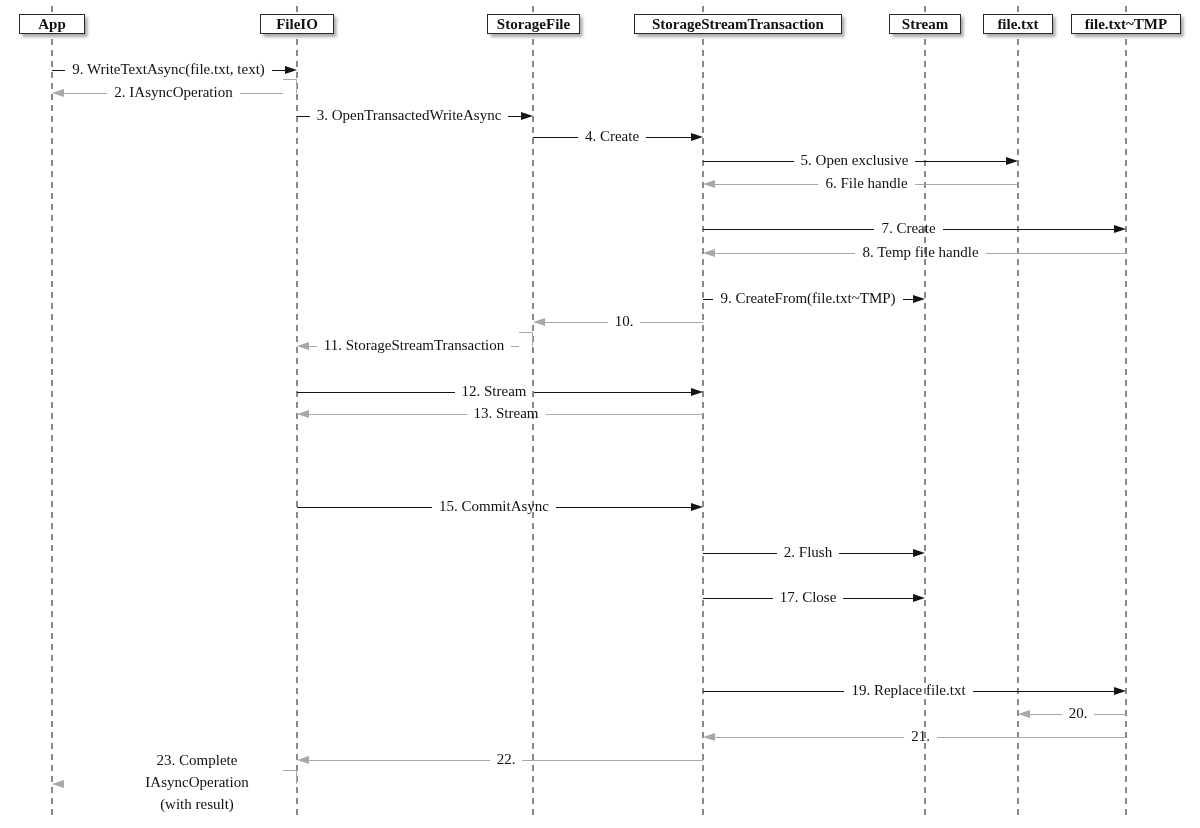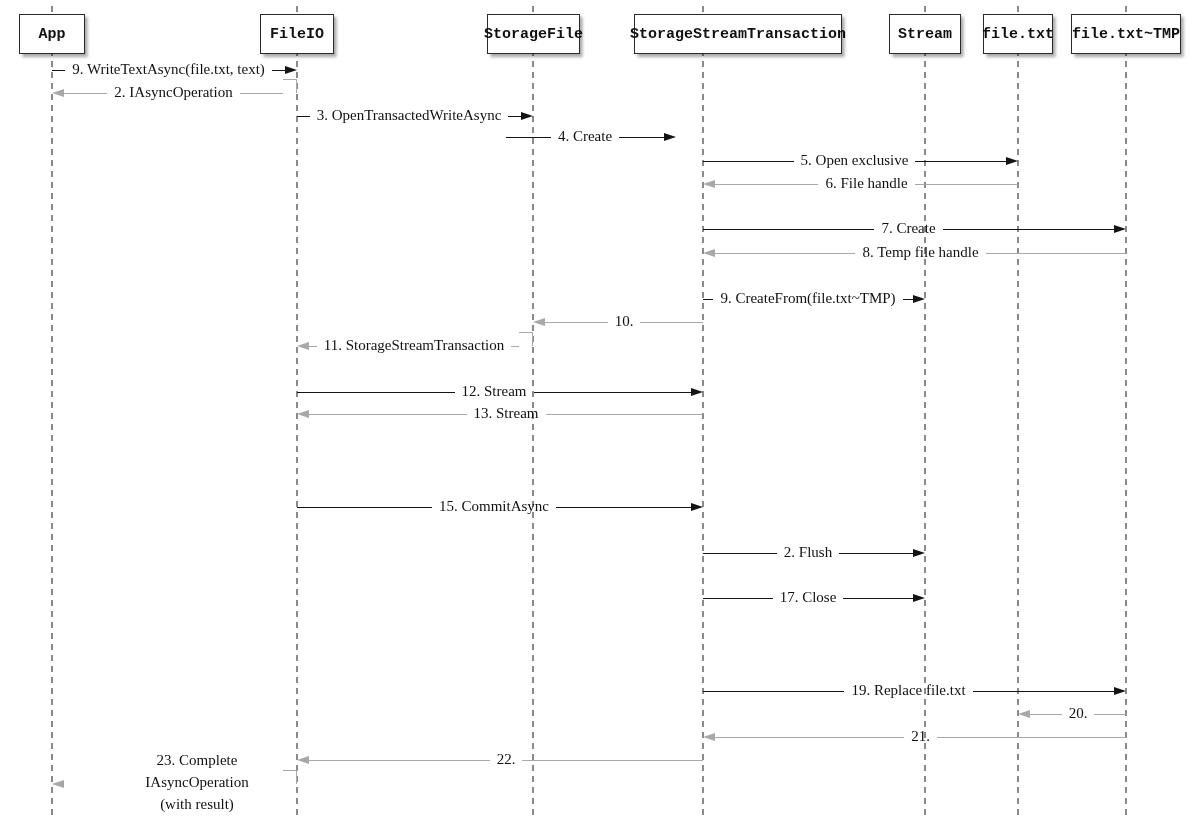--- a/index.html
+++ b/index.html
@@ -7,25 +7,25 @@
     position:relative;width:1200px;height:828px;background:#ffffff;overflow:hidden;
     font-family:"Liberation Serif","DejaVu Serif",serif;color:#111;
   }
   
   .lifeline{
     position:absolute;top:6px;bottom:10px;width:2px;
     background:repeating-linear-gradient(180deg,#8a8a8a 0 6px,transparent 6px 11px);
   }
   
   .actor{
-    position:absolute;top:14px;height:40px;box-sizing:border-box;
+    position:absolute;top:14px;height:20px;box-sizing:border-box;
     background:#ffffff;border:1.6px solid #2a2a2a;
     box-shadow:2.5px 3px 3px rgba(0,0,0,0.35);
     display:flex;align-items:center;justify-content:center;
-    font-weight:bold;font-size:15px;white-space:nowrap;font-family:Liberation Mono, monospace;
+    font-weight:bold;font-size:15px;white-space:nowrap;
   }
   
   .msg{
     position:absolute;height:20px;display:flex;align-items:center;
     font-size:15px;white-space:nowrap;
   }
   .msg .seg{flex:1 1 0;height:0;border-top:1.5px solid #141414;min-width:0;}
   .msg .label{padding:0 7px;position:relative;top:-1px;}
   .msg .ah-r{width:0;height:0;border-top:4.5px solid transparent;border-bottom:4.5px solid transparent;border-left:12px solid #141414;flex:0 0 auto;}
   .msg .ah-l{width:0;height:0;border-top:4.5px solid transparent;border-bottom:4.5px solid transparent;border-right:12px solid #141414;flex:0 0 auto;}
@@ -89,21 +89,21 @@
     <span class="hook"></span>
   </div>
 
   <div class="msg" style="left:297px;top:106px;width:236px">
     <span class="seg"></span>
     <span class="label">3. OpenTransactedWriteAsync</span>
     <span class="seg"></span>
     <span class="ah-r"></span>
   </div>
 
-  <div class="msg" style="left:506px;top:127px;width:170px">
+  <div class="msg" style="left:533px;top:127px;width:170px">
     <span class="seg"></span>
     <span class="label">4. Create</span>
     <span class="seg"></span>
     <span class="ah-r"></span>
   </div>
 
   <div class="msg" style="left:703px;top:151px;width:315px">
     <span class="seg"></span>
     <span class="label">5. Open exclusive</span>
     <span class="seg"></span>

